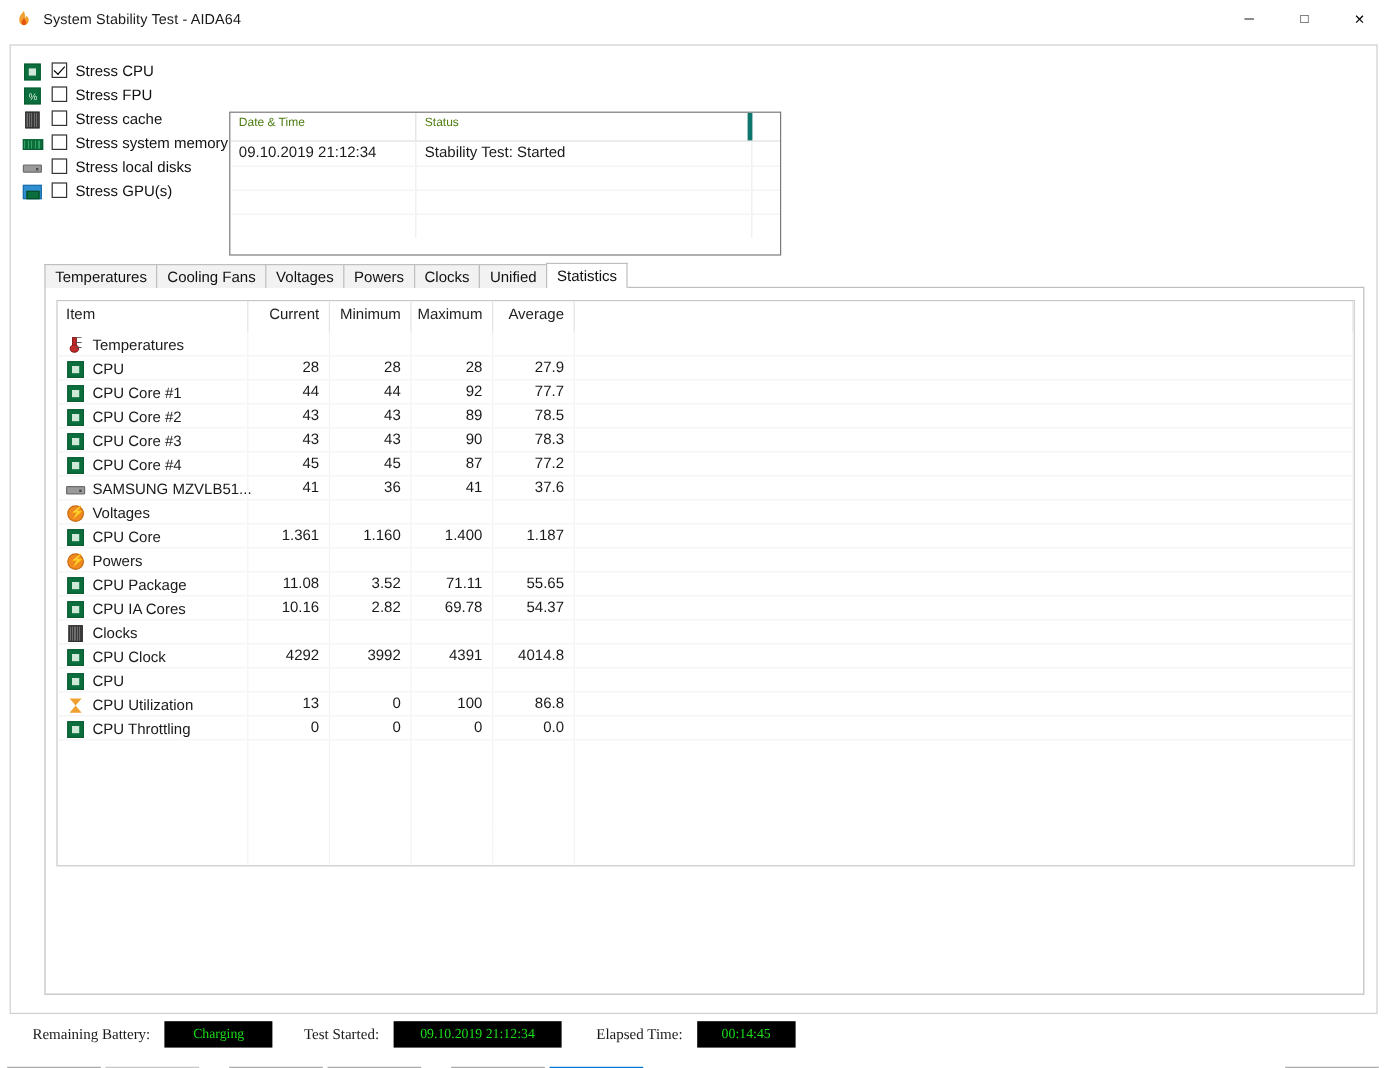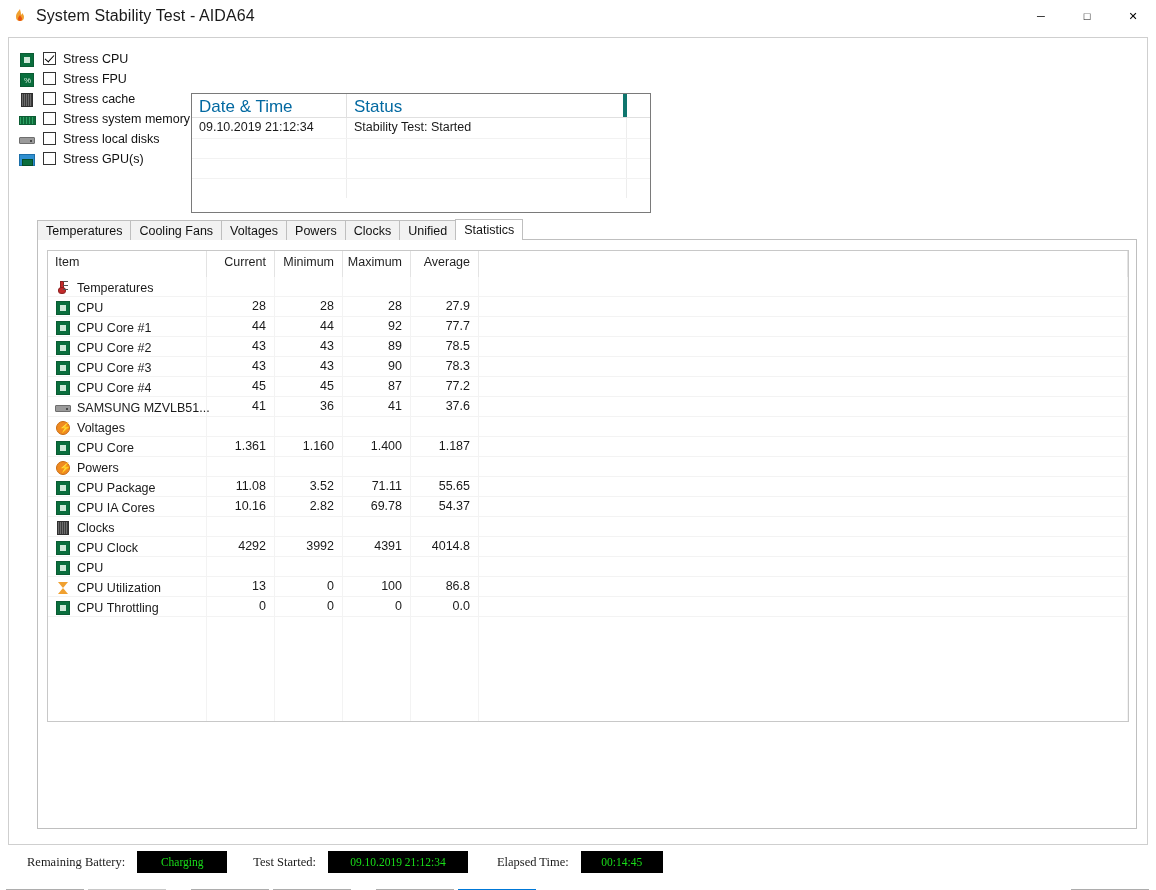--- a/index.html
+++ b/index.html
@@ -14,21 +14,21 @@
   
   .titlebar {
     position: absolute; left: 0; top: 0; width: 1156px; height: 32px;
     background: #ffffff; display: flex; align-items: center;
   }
   .title-icon {
     width: 16px; height: 16px; margin-left: 12px; margin-right: 8px;
     position: relative;
   }
   .title-text {
-    font-size: 16px; color: #1a1a1a; letter-spacing: .1px;
+    font-size: 12px; color: #1a1a1a; letter-spacing: .1px;
   }
   .win-btns { margin-left: auto; display: flex; height: 32px; }
   .win-btn {
     width: 46px; height: 32px; display: flex; align-items: center;
     justify-content: center; font-size: 11px; color: #000;
   }
 
   
   .client {
     position: absolute; left: 0; top: 32px; width: 1156px; height: 858px;
@@ -123,21 +123,21 @@
     border-bottom:6px solid #f0a030;
   }
 
   
   .loglist {
     position: absolute; left: 182px; top: 55px; width: 460px; height: 120px;
     background: #ffffff; border: 1px solid #7a7a7a; overflow: hidden;
   }
   .log-head {
     display: flex; height: 24px; border-bottom: 1px solid #e0e0e0;
-    font-size: 17px; color: #0369a1; justify-content: space-between;
+    font-size: 10px; color: #4d7c0f; justify-content: space-between;
   }
   .log-head .c1 { width: 155px; padding: 3px 0 0 7px; border-right: 1px solid #e0e0e0; }
   .log-head .c2 { width: 280px; padding: 3px 0 0 7px; border-right: 4px solid #0f766e; }
   .log-head .c3 { flex: 1; }
   .log-row { display: flex; height: 20px; font-size: 12.5px; color: #1a1a1a; }
   .log-row.alt { background: #f0f0f0; }
   .log-row .c1 { width: 155px; padding: 2px 0 0 7px; border-right: 1px solid #ededed; }
   .log-row .c2 { width: 280px; padding: 2px 0 0 7px; border-right: 1px solid #ededed; }
   .log-row .c3 { flex: 1; }
   .log-empty { display: flex; height: 20px; border-top: 1px solid #f2f2f2; }

